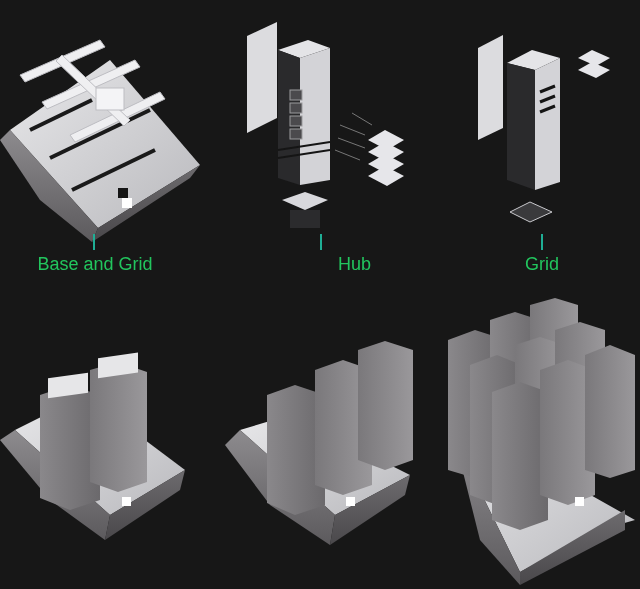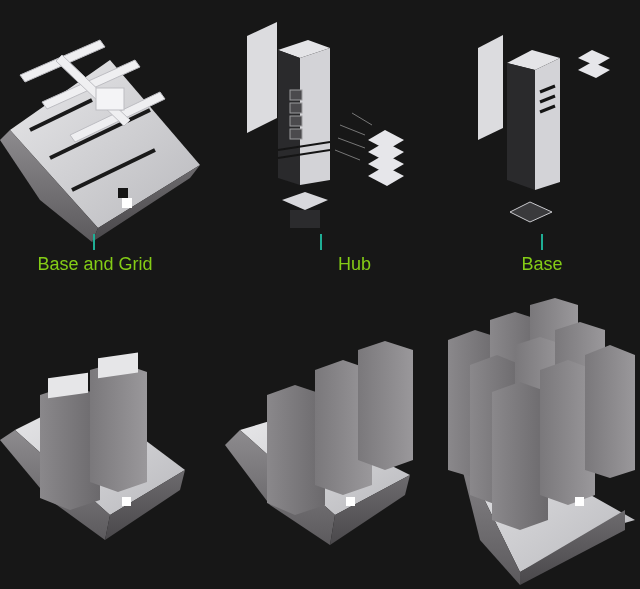--- a/index.html
+++ b/index.html
@@ -1,17 +1,17 @@
 <!DOCTYPE html>
 <html><head>
 <meta charset="utf-8">
 <style>
   html,body{margin:0;padding:0;background:#171717;}
   body{width:640px;height:589px;position:relative;overflow:hidden;font-family:"Liberation Sans",sans-serif;}
-  .label{position:absolute;color:#84cc16;font-size:18px;text-align:center;white-space:nowrap;}
+  .label{position:absolute;color:#22c55e;font-size:18px;text-align:center;white-space:nowrap;}
   .tick{position:absolute;width:2px;height:16px;}
   svg{position:absolute;left:0;top:0;}
 </style>
 </head>
 <body>
 
 <svg width="640" height="589" viewBox="0 0 640 589">
   <defs>
     <linearGradient id="top" x1="0" y1="0" x2="1" y2="1">
       <stop offset="0" stop-color="#e8e8ea"></stop>
@@ -139,13 +139,13 @@
   </g>
 </svg>
 
 <div class="tick" style="left:93px;top:234px;background:#1fae95;"></div>
 <div class="label" style="left:20px;top:254px;width:150px;">Base and Grid</div>
 
 <div class="tick" style="left:320px;top:234px;background:#1fae95;"></div>
 <div class="label" style="left:271px;top:254px;width:100px;text-align:right;">Hub</div>
 
 <div class="tick" style="left:541px;top:234px;background:#1fae95;"></div>
-<div class="label" style="left:492px;top:254px;width:100px;">Base</div>
+<div class="label" style="left:492px;top:254px;width:100px;">Grid</div>
 
 </body></html>

